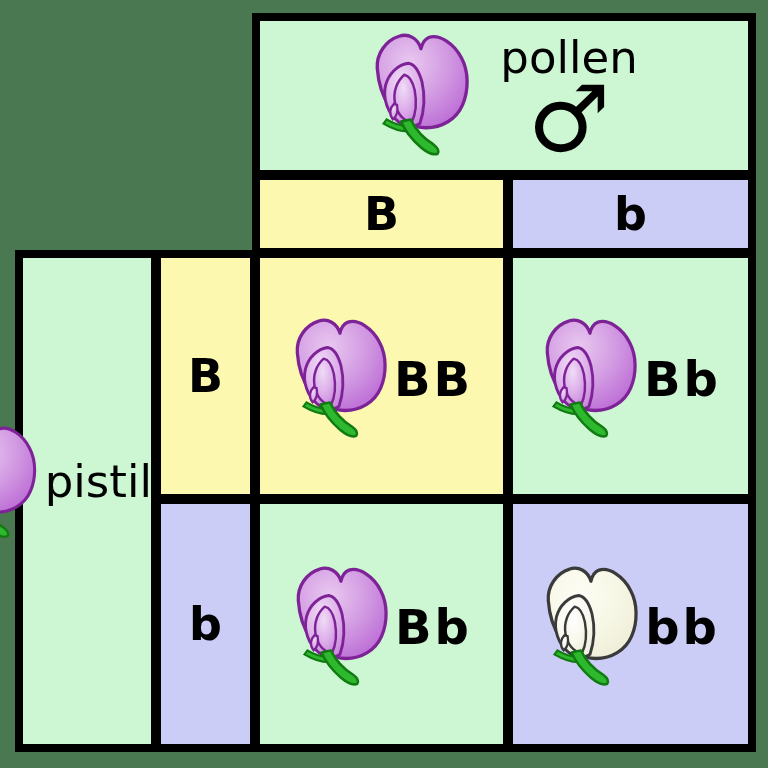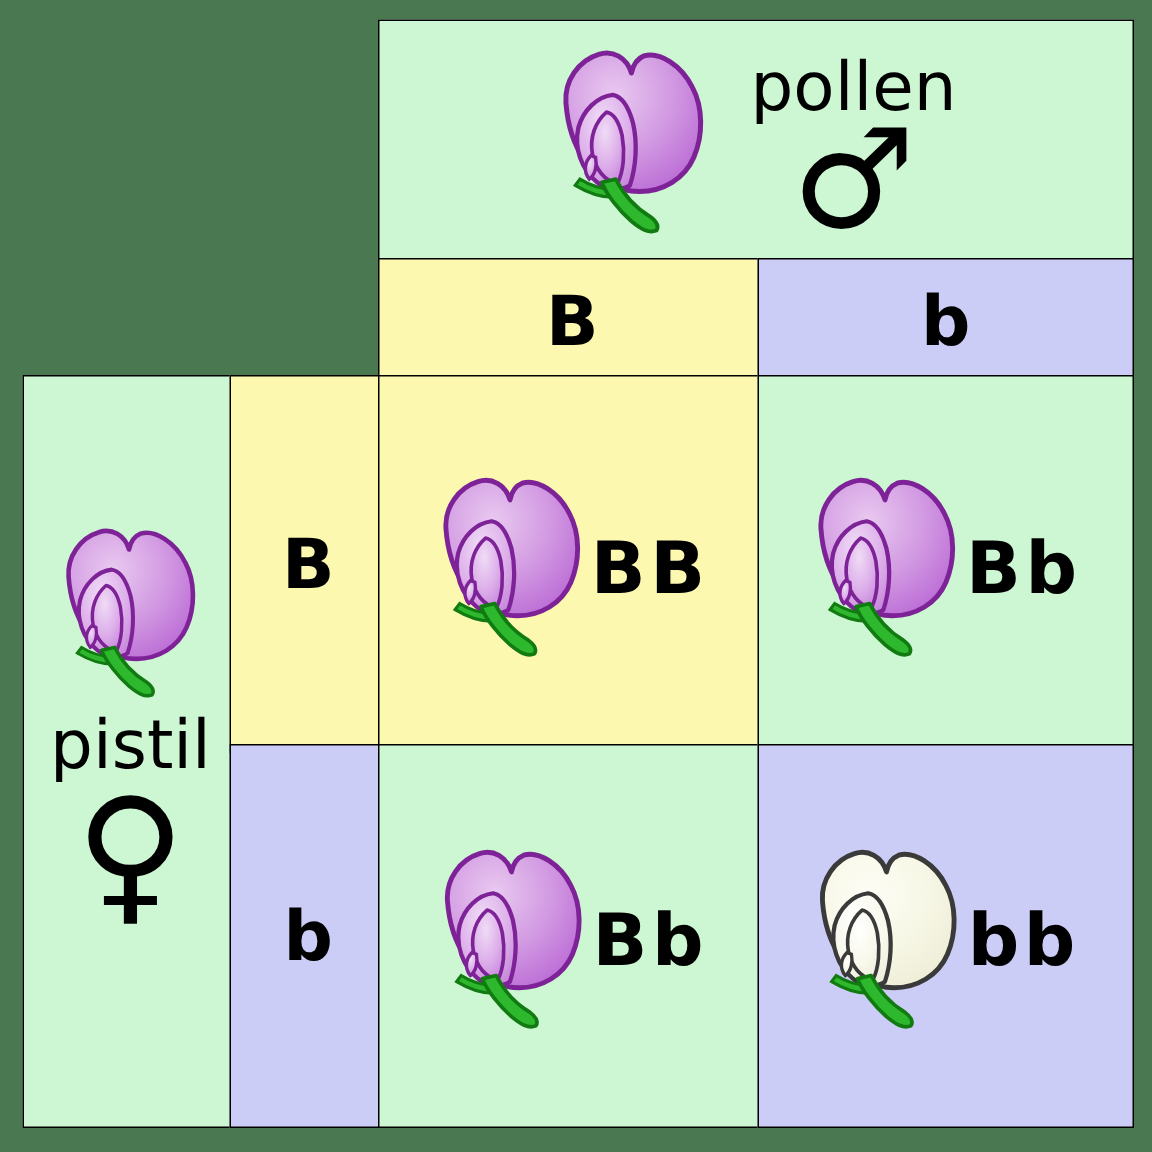--- a/index.html
+++ b/index.html
@@ -11,31 +11,31 @@
     font-family: "DejaVu Sans", "Liberation Sans", sans-serif;
   }
   #canvas {
     position: relative;
     width: 768px;
     height: 768px;
   }
   .cell {
     position: absolute;
     box-sizing: border-box;
-    border: 1px solid #404040;
+    border: 8px solid #404040;
     display: flex;
     align-items: center;
     justify-content: center;
   }
   
   #pollen-box  { left:252px; top:13px;  width:504px; height:165px; gap:26px; }
   #hdr-col-0   { left:252px; top:172px; width:259px; height:84px; }
   #hdr-col-1   { left:505px; top:172px; width:251px; height:84px; }
   #pistil-box  { left:15px;  top:250px; width:144px; height:502px;
-                 flex-direction:column; padding-bottom:38px; gap:4px; }
+                 flex-direction:row; padding-bottom:38px; gap:4px; }
   #hdr-row-0   { left:153px; top:250px; width:105px; height:252px; }
   #hdr-row-1   { left:153px; top:496px; width:105px; height:256px; }
   #cell-0      { left:252px; top:250px; width:259px; height:252px; }
   #cell-1      { left:505px; top:250px; width:251px; height:252px; }
   #cell-2      { left:252px; top:496px; width:259px; height:256px; }
   #cell-3      { left:505px; top:496px; width:251px; height:256px; }
 
   .offspring {
     flex-direction: row;
     gap: 2px;

